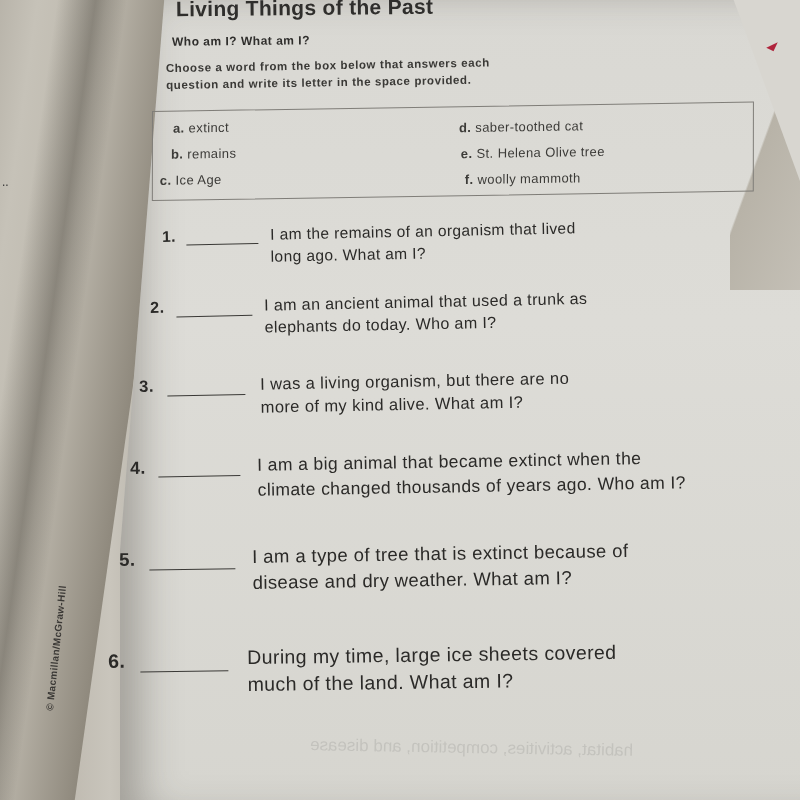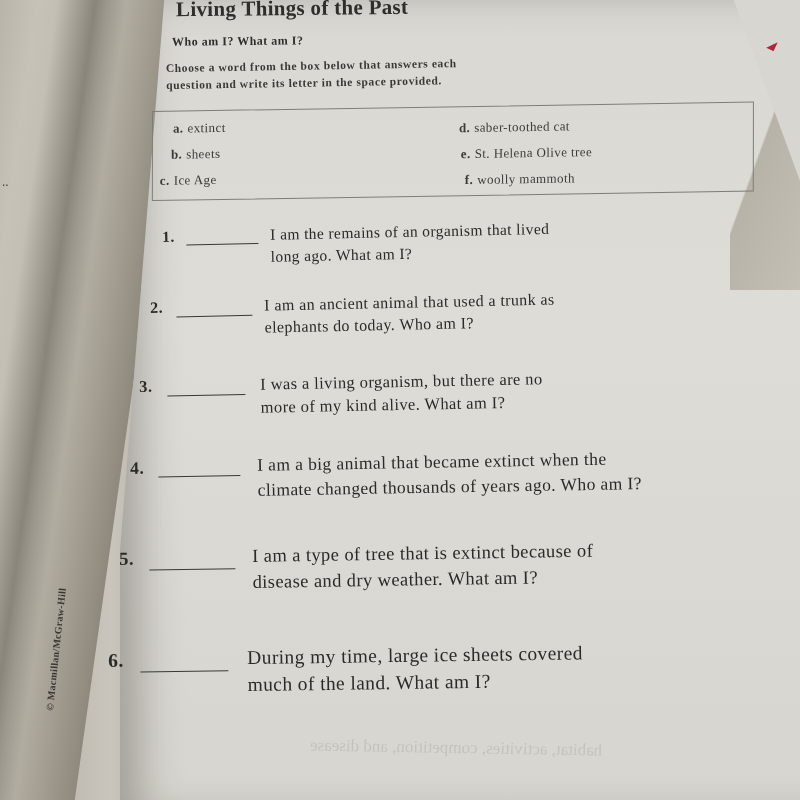--- a/index.html
+++ b/index.html
@@ -74,21 +74,21 @@
       border-left: 8px solid transparent;
       border-bottom: 10px solid #b0243c;
       transform: rotate(25deg);
     }
     .content {
       position: absolute;
       left: 0;
       top: 0;
       width: 800px;
       height: 780px;
-      font-family: Liberation Serif, serif;
+      font-family: Liberation Sans, sans-serif;
       color: #2d2c2a;
     }
     .title {
       position: absolute;
       left: 176px;
       top: -4px;
       font-size: 21px;
       font-weight: bold;
       color: #2f2e2c;
       letter-spacing: 0.3px;
@@ -196,21 +196,21 @@
     <div class="instructions">
       <div>Choose a word from the box below that answers each</div>
       <div>question and write its letter in the space provided.</div>
     </div>
 
     <div class="word-box">
       <div class="word" style="left:20px; top:9px;text-align:center;">
         <span class="letter">a.</span><span>extinct</span>
       </div>
       <div class="word" style="left:18px; top:35px;">
-        <span class="letter">b.</span><span>sheets</span>
+        <span class="letter">b.</span><span>remains</span>
       </div>
       <div class="word" style="left:7px; top:61px;">
         <span class="letter">c.</span><span>Ice Age</span>
       </div>
       <div class="word" style="left:306px; top:13px;">
         <span class="letter">d.</span><span>saber-toothed cat</span>
       </div>
       <div class="word" style="left:308px; top:39px;">
         <span class="letter">e.</span><span>St. Helena Olive tree</span>
       </div>

